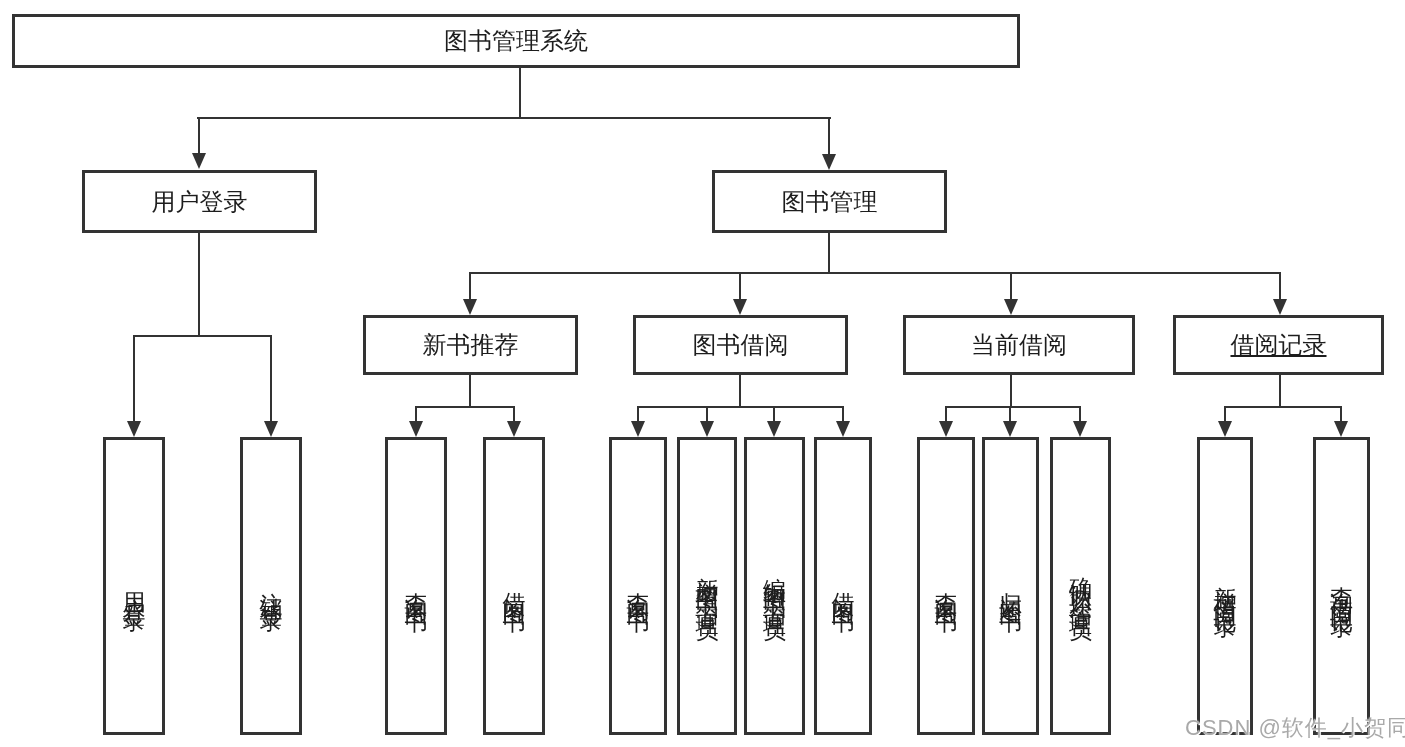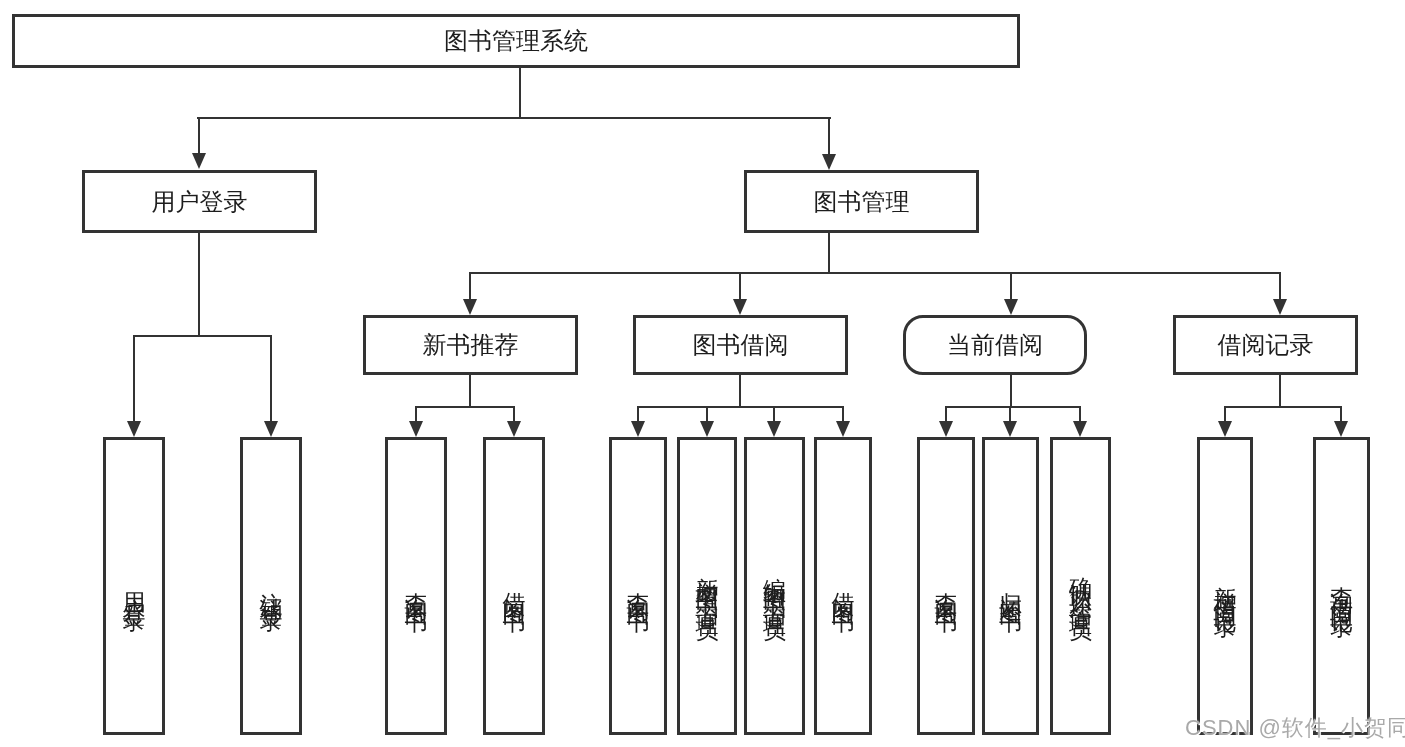--- a/index.html
+++ b/index.html
@@ -67,45 +67,45 @@
   <div class="vline" style="left:519px; top:68px; height:50px;"></div>
   <div class="hline" style="left:197px; top:117px; width:634px;"></div>
   <div class="vline" style="left:198px; top:117px; height:37px;"></div>
   <div class="arrow-down" style="left:192px; top:153px;"></div>
   <div class="vline" style="left:828px; top:117px; height:37px;"></div>
   <div class="arrow-down" style="left:822px; top:154px;"></div>
 
   <div class="box" style="left:82px; top:170px; width:235px; height:63px;">
     <span>用户登录</span>
   </div>
-  <div class="box" style="left:712px; top:170px; width:235px; height:63px;margin-left:32px;">
+  <div class="box" style="left:712px; top:170px; width:235px; height:63px;">
     <span>图书管理</span>
   </div>
 
   <div class="vline" style="left:828px; top:233px; height:40px;"></div>
   <div class="hline" style="left:470px; top:272px; width:811px;"></div>
   <div class="vline" style="left:469px; top:272px; height:28px;"></div>
   <div class="arrow-down" style="left:463px; top:299px;"></div>
   <div class="vline" style="left:739px; top:272px; height:28px;"></div>
   <div class="arrow-down" style="left:733px; top:299px;"></div>
   <div class="vline" style="left:1010px; top:272px; height:28px;"></div>
   <div class="arrow-down" style="left:1004px; top:299px;"></div>
   <div class="vline" style="left:1279px; top:272px; height:28px;"></div>
   <div class="arrow-down" style="left:1273px; top:299px;"></div>
 
   <div class="box" style="left:633px; top:315px; width:215px; height:60px;">
     <span>图书借阅</span>
   </div>
   <div class="box" style="left:363px; top:315px; width:215px; height:60px;">
     <span>新书推荐</span>
   </div>
-  <div class="box" style="left:903px; top:315px; width:184px; height:60px;border-radius:20px;">
+  <div class="box" style="left:903px; top:315px; width:232px; height:60px;">
     <span>当前借阅</span>
   </div>
-  <div class="box" style="left:1173px; top:315px; width:185px; height:60px;">
+  <div class="box" style="left:1173px; top:315px; width:211px; height:60px;text-decoration:underline;">
     <span>借阅记录</span>
   </div>
 
   <div class="vline" style="left:198px; top:233px; height:104px;"></div>
   <div class="hline" style="left:134px; top:335px; width:138px;"></div>
   <div class="vline" style="left:133px; top:335px; height:86px;"></div>
   <div class="arrow-down" style="left:127px; top:421px;"></div>
   <div class="vline" style="left:270px; top:335px; height:86px;"></div>
   <div class="arrow-down" style="left:264px; top:421px;"></div>
 

